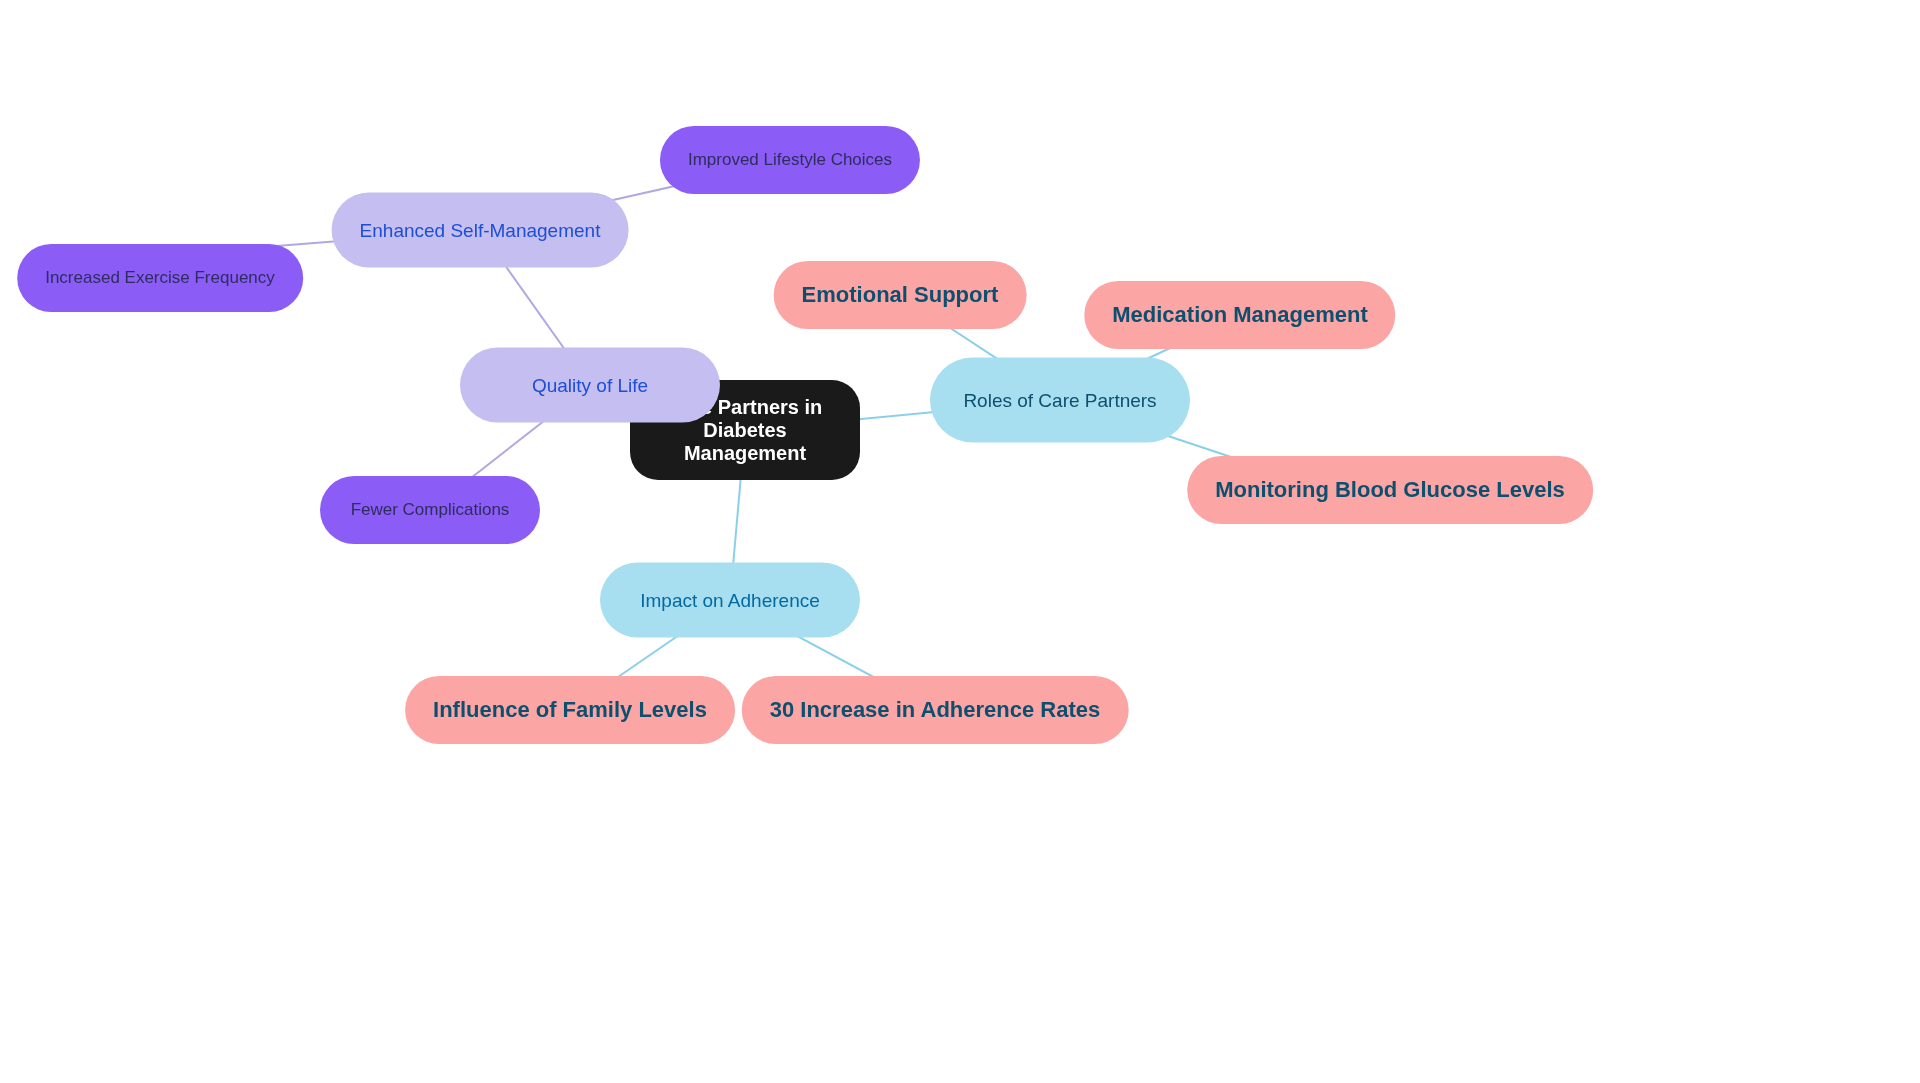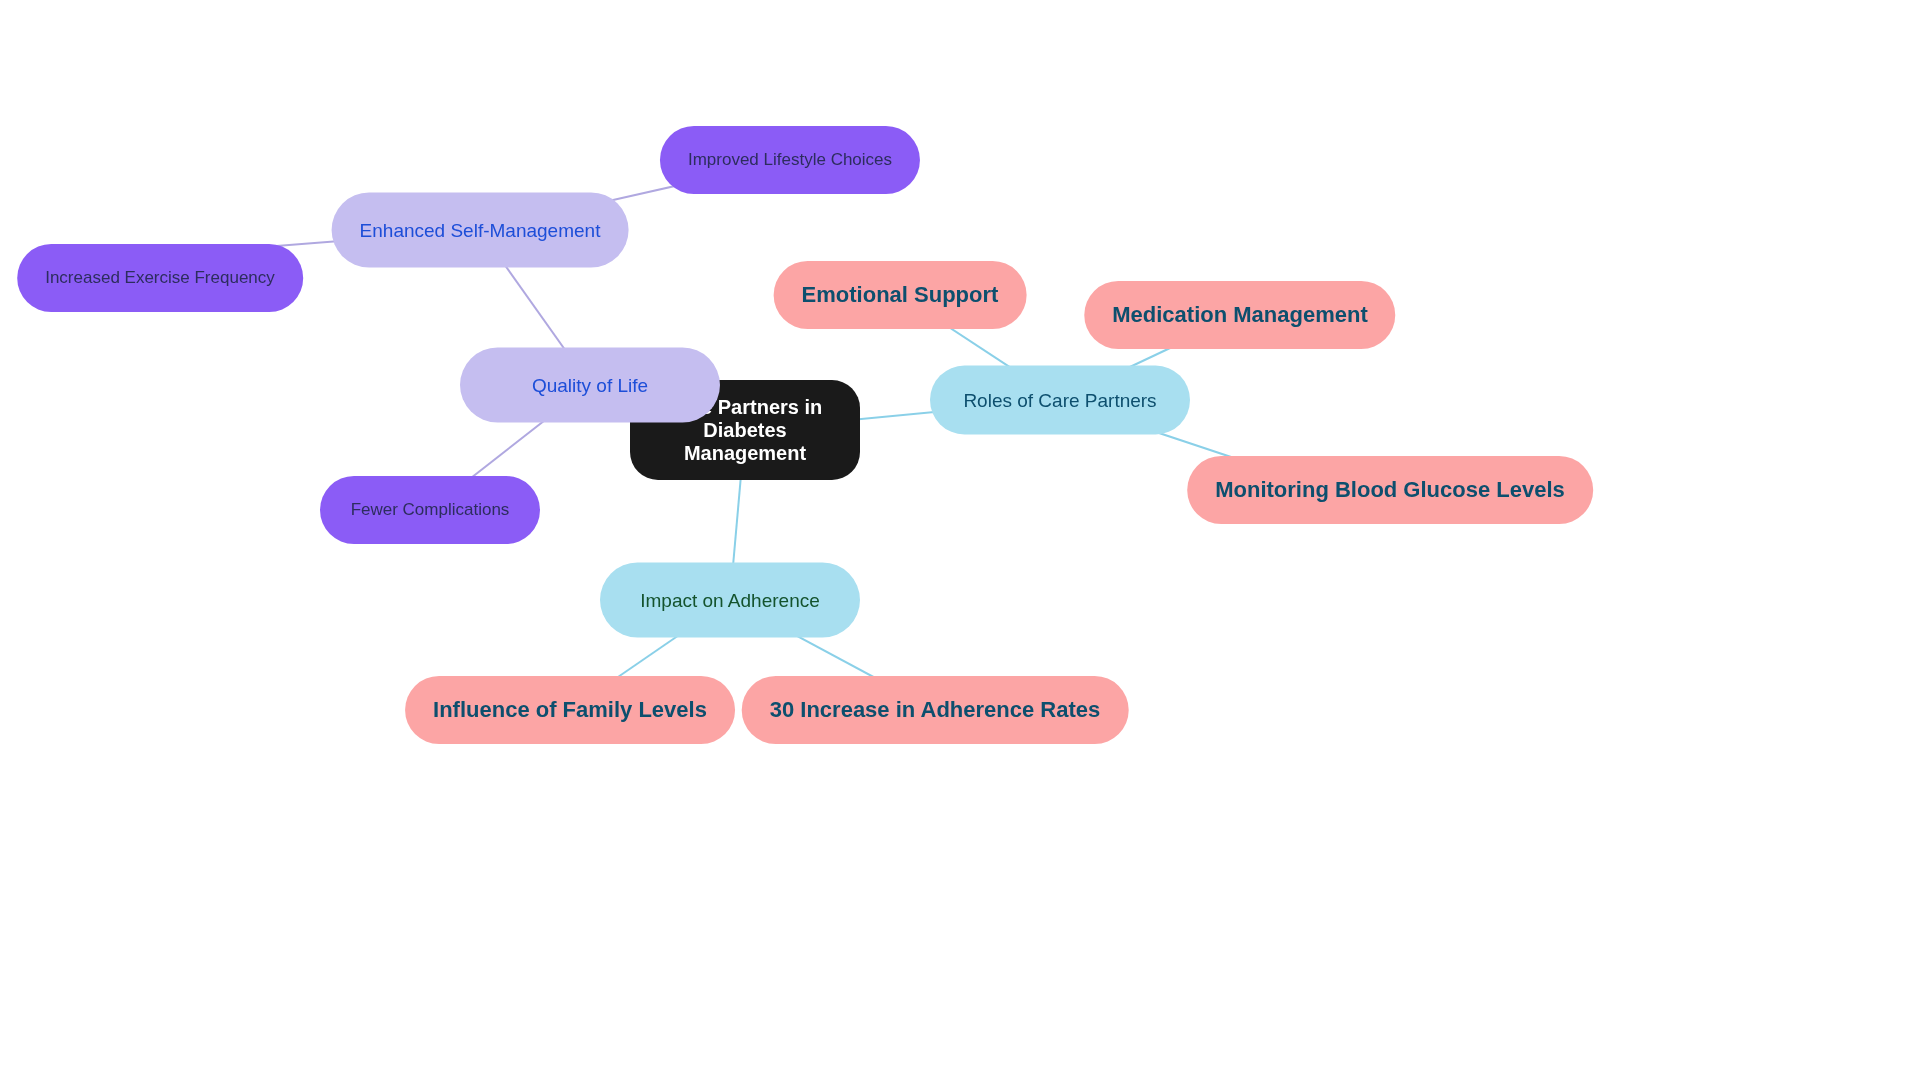--- a/index.html
+++ b/index.html
@@ -59,35 +59,35 @@
       min-width: 220px;
       height: 68px;
     }
 
     .node-blue-lg {
       background: #a8dff0;
       color: #0d4f6e;
       font-size: 19px;
       font-weight: 500;
       min-width: 260px;
-      height: 69px;
+      height: 85px;
     }
 
     .node-blue-sm {
       background: #fca5a5;
       color: #0d4f6e;
       font-size: 22px;
       font-weight: 700;
       min-width: 220px;
       height: 68px;
     }
 
     .node-blue-med {
       background: #a8dff0;
-      color: #14532d;
+      color: #0369a1;
       font-size: 19px;
       font-weight: 500;
       min-width: 260px;
       height: 75px;
     }
   </style>
 </head>
 <body>
 
 <svg id="connections">

